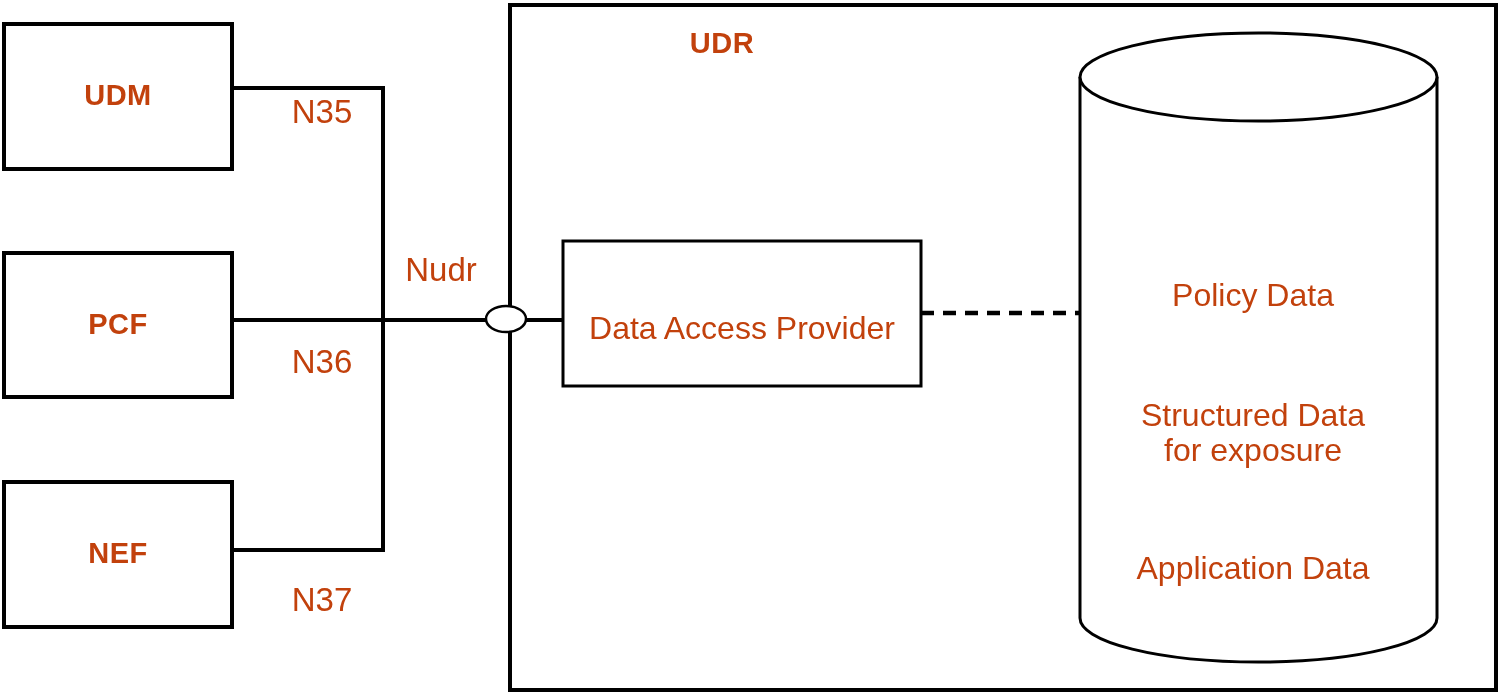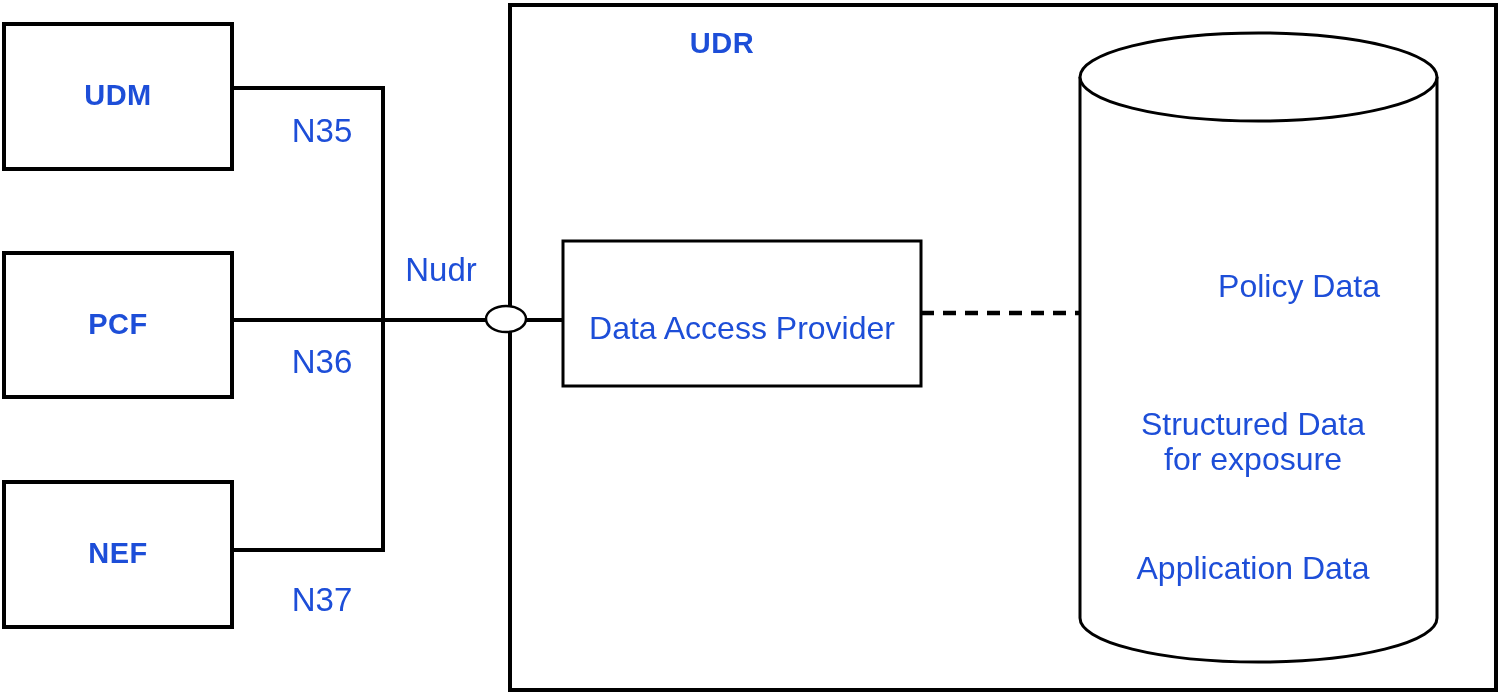--- a/index.html
+++ b/index.html
@@ -21,21 +21,21 @@
     left: 0;
     top: 0;
     width: 1502px;
     height: 697px;
   }
   .lbl {
     position: absolute;
     transform: translate(-50%, -50%);
     white-space: pre-line;
     text-align: center;
-    color: #1d4ed8;
+    color: #c2410c;
     line-height: 1.08;
   }
   .node-title {
     font-size: 29px;
     font-weight: bold;
     letter-spacing: 0.5px;
   }
   .iface-label {
     font-size: 33px;
     font-weight: normal;
@@ -71,25 +71,25 @@
     <ellipse cx="1258.5" cy="77" rx="178.5" ry="44" fill="#ffffff" stroke="#000000" stroke-width="3"></ellipse>
 
     <ellipse cx="506" cy="319" rx="20" ry="13" fill="#ffffff" stroke="#000000" stroke-width="2.5"></ellipse>
   </svg>
 
   <div class="lbl node-title" style="left:118px; top:96px;">UDM</div>
   <div class="lbl node-title" style="left:118px; top:325px;">PCF</div>
   <div class="lbl node-title" style="left:118px; top:554px;text-align:center;">NEF</div>
   <div class="lbl node-title" style="left:722px; top:44px;">UDR</div>
 
-  <div class="lbl iface-label" style="left:322px; top:131px;text-align:right;">N35</div>
+  <div class="lbl iface-label" style="left:322px; top:112px;text-align:right;">N35</div>
   <div class="lbl iface-label" style="left:441px; top:270px;">Nudr</div>
   <div class="lbl iface-label" style="left:322px; top:362px;">N36</div>
   <div class="lbl iface-label" style="left:322px; top:600px;">N37</div>
 
   <div class="lbl inner-label" style="left:742px; top:328px;">Data Access Provider</div>
 
-  <div class="lbl inner-label" style="left:1253px; top:286px;margin-left:46px;">Policy Data</div>
-  <div class="lbl inner-label" style="left:1253px; top:433px;margin-top:9px;">Structured Data
+  <div class="lbl inner-label" style="left:1253px; top:295px;">Policy Data</div>
+  <div class="lbl inner-label" style="left:1253px; top:433px;">Structured Data
 for exposure</div>
   <div class="lbl inner-label" style="left:1253px; top:568px;">Application Data</div>
 
 </div>
 
 </body></html>

